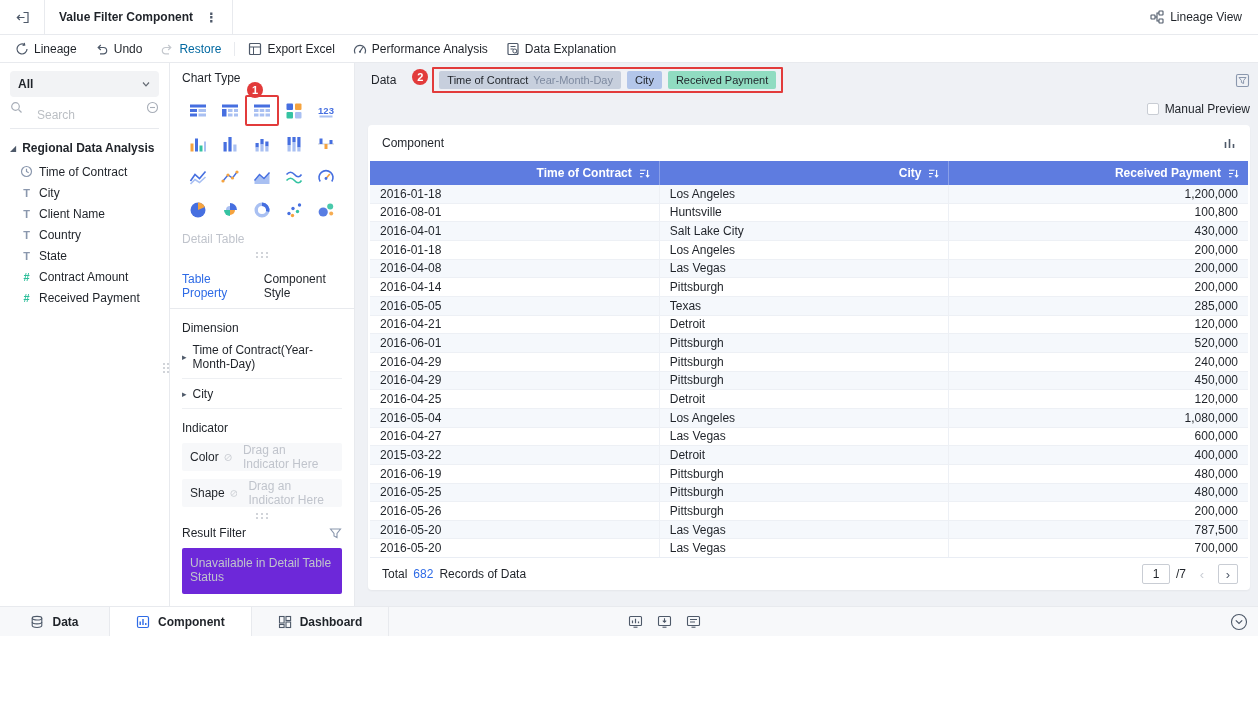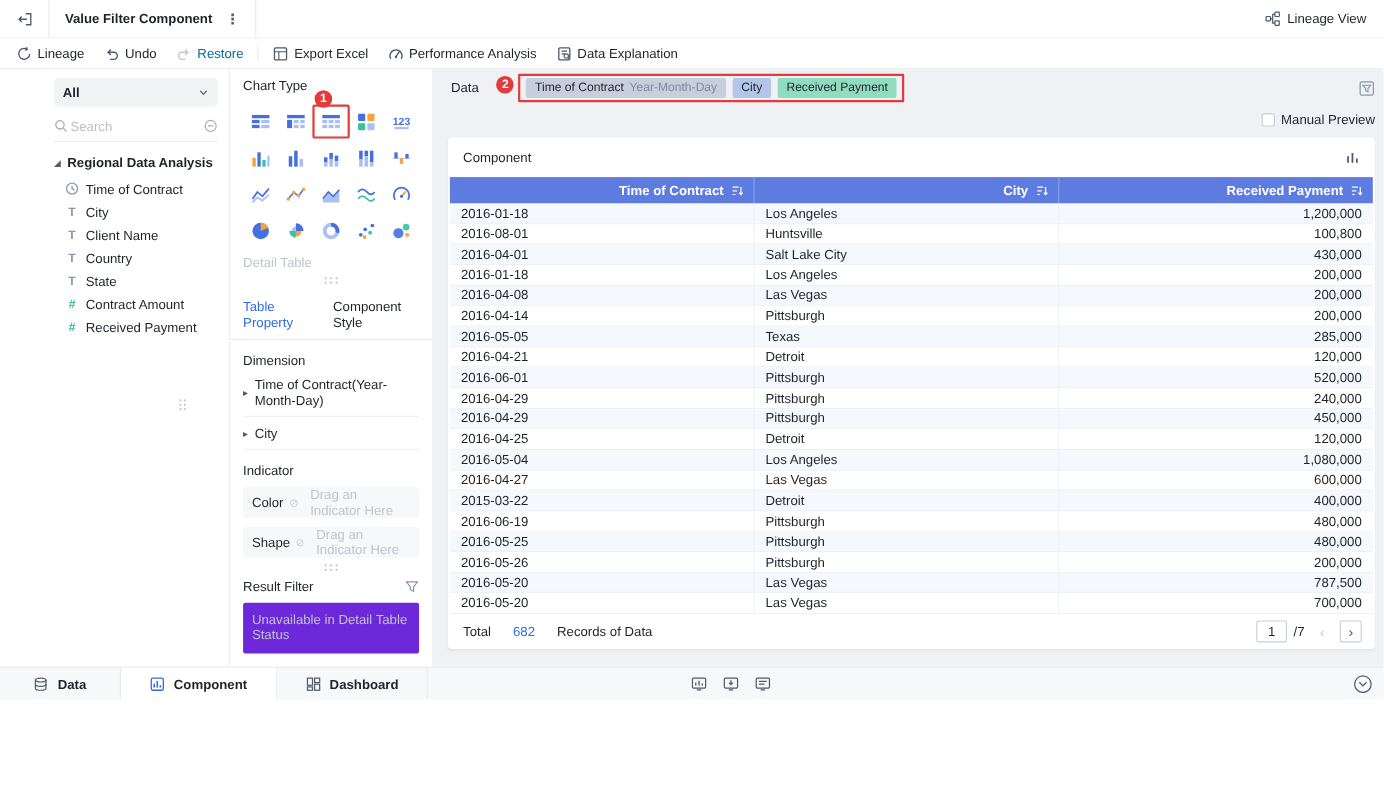--- a/index.html
+++ b/index.html
@@ -14,26 +14,26 @@
 .tb-spacer{flex:1;}
 .lineage{display:flex;align-items:center;gap:6px;padding-right:16px;}
 
 
 .toolbar{flex:0 0 28px;display:flex;align-items:center;padding:0 6px;border-bottom:1px solid #e8eaee;background:#fff;}
 .tool-btn{display:flex;align-items:center;gap:5px;padding:0 9px;height:100%;color:#1f2329;cursor:default;}
 .tool-btn.disabled{color:#0369a1;}
 .tool-sep{width:1px;height:14px;background:#e8eaee;margin:0 4px;}
 
 
-.body{flex:1;display:flex;min-height:0;position:relative;padding-left:39px;}
+.body{flex:1;display:flex;min-height:0;position:relative;}
 
 
 .sidebar{width:170px;border-right:1px solid #e8eaee;padding:8px 10px;display:flex;flex-direction:column;background:#fff;}
 .scope{height:26px;background:#f2f3f5;border-radius:4px;display:flex;align-items:center;justify-content:space-between;padding:0 8px;font-weight:bold;}
-.search-row{height:28px;display:flex;align-items:center;gap:2px;border-bottom:1px solid #e8eaee;margin-top:4px;}
+.search-row{height:28px;display:flex;gap:14px;border-bottom:1px solid #e8eaee;margin-top:4px;}
 .search-row input{border:0;outline:0;flex:1;font-size:12px;min-width:0;color:#1f2329;}
 .search-row input::placeholder{color:#bbbfc4;}
 .tree-root{display:flex;align-items:center;gap:6px;font-weight:bold;margin:12px 0 6px;}
 .tree-tri{color:#4E5969;font-size:8px;}
 .field-row{height:21px;display:flex;align-items:center;gap:6px;padding-left:10px;}
 .fld-ic{width:13px;text-align:center;font-size:11px;font-weight:bold;flex:0 0 13px;}
 .fld-ic.t{color:#8A97AD;}
 .fld-ic.n{color:#2FBF9B;}
 
 
@@ -82,21 +82,21 @@
 .tr{flex:1;display:flex;border-bottom:1px solid #edf0f5;background:#fff;}
 .tr:last-child{border-bottom:0;}
 .tr.alt{background:#f5f8fc;}
 .td{display:flex;align-items:center;padding:0 10px;border-right:1px solid #edf0f5;overflow:hidden;white-space:nowrap;}
 .td:last-child{border-right:0;}
 .td.num{justify-content:flex-end;}
 .c1{width:33%;}
 .c2{width:33%;}
 .c3{flex:1;}
 .card-foot{flex:0 0 32px;display:flex;align-items:center;padding:0 12px 0 14px;}
-.total-wrap{display:flex;align-items:center;gap:20px;}
+.total-wrap{display:flex;align-items:center;gap:6px;}
 .total-num{color:#2E6BE6;}
 .pager{margin-left:auto;display:flex;align-items:center;gap:6px;}
 .page-input{width:28px;height:20px;border:1px solid #c9cdd4;border-radius:2px;text-align:center;font-size:12px;outline:none;color:#1f2329;}
 .pg{width:20px;height:20px;display:flex;align-items:center;justify-content:center;font-size:13px;}
 .pg.prev{color:#c9cdd4;}
 .pg.next{border:1px solid #c9cdd4;border-radius:2px;color:#4e5969;background:#fff;}
 
 
 .bottombar{flex:0 0 30px;border-top:1px solid #e8eaee;background:#f7f8fa;display:flex;align-items:stretch;position:relative;}
 .bb-tab{display:flex;align-items:center;justify-content:center;gap:8px;padding:0 26px;border-right:1px solid #e8eaee;font-weight:bold;min-width:110px;cursor:default;}

